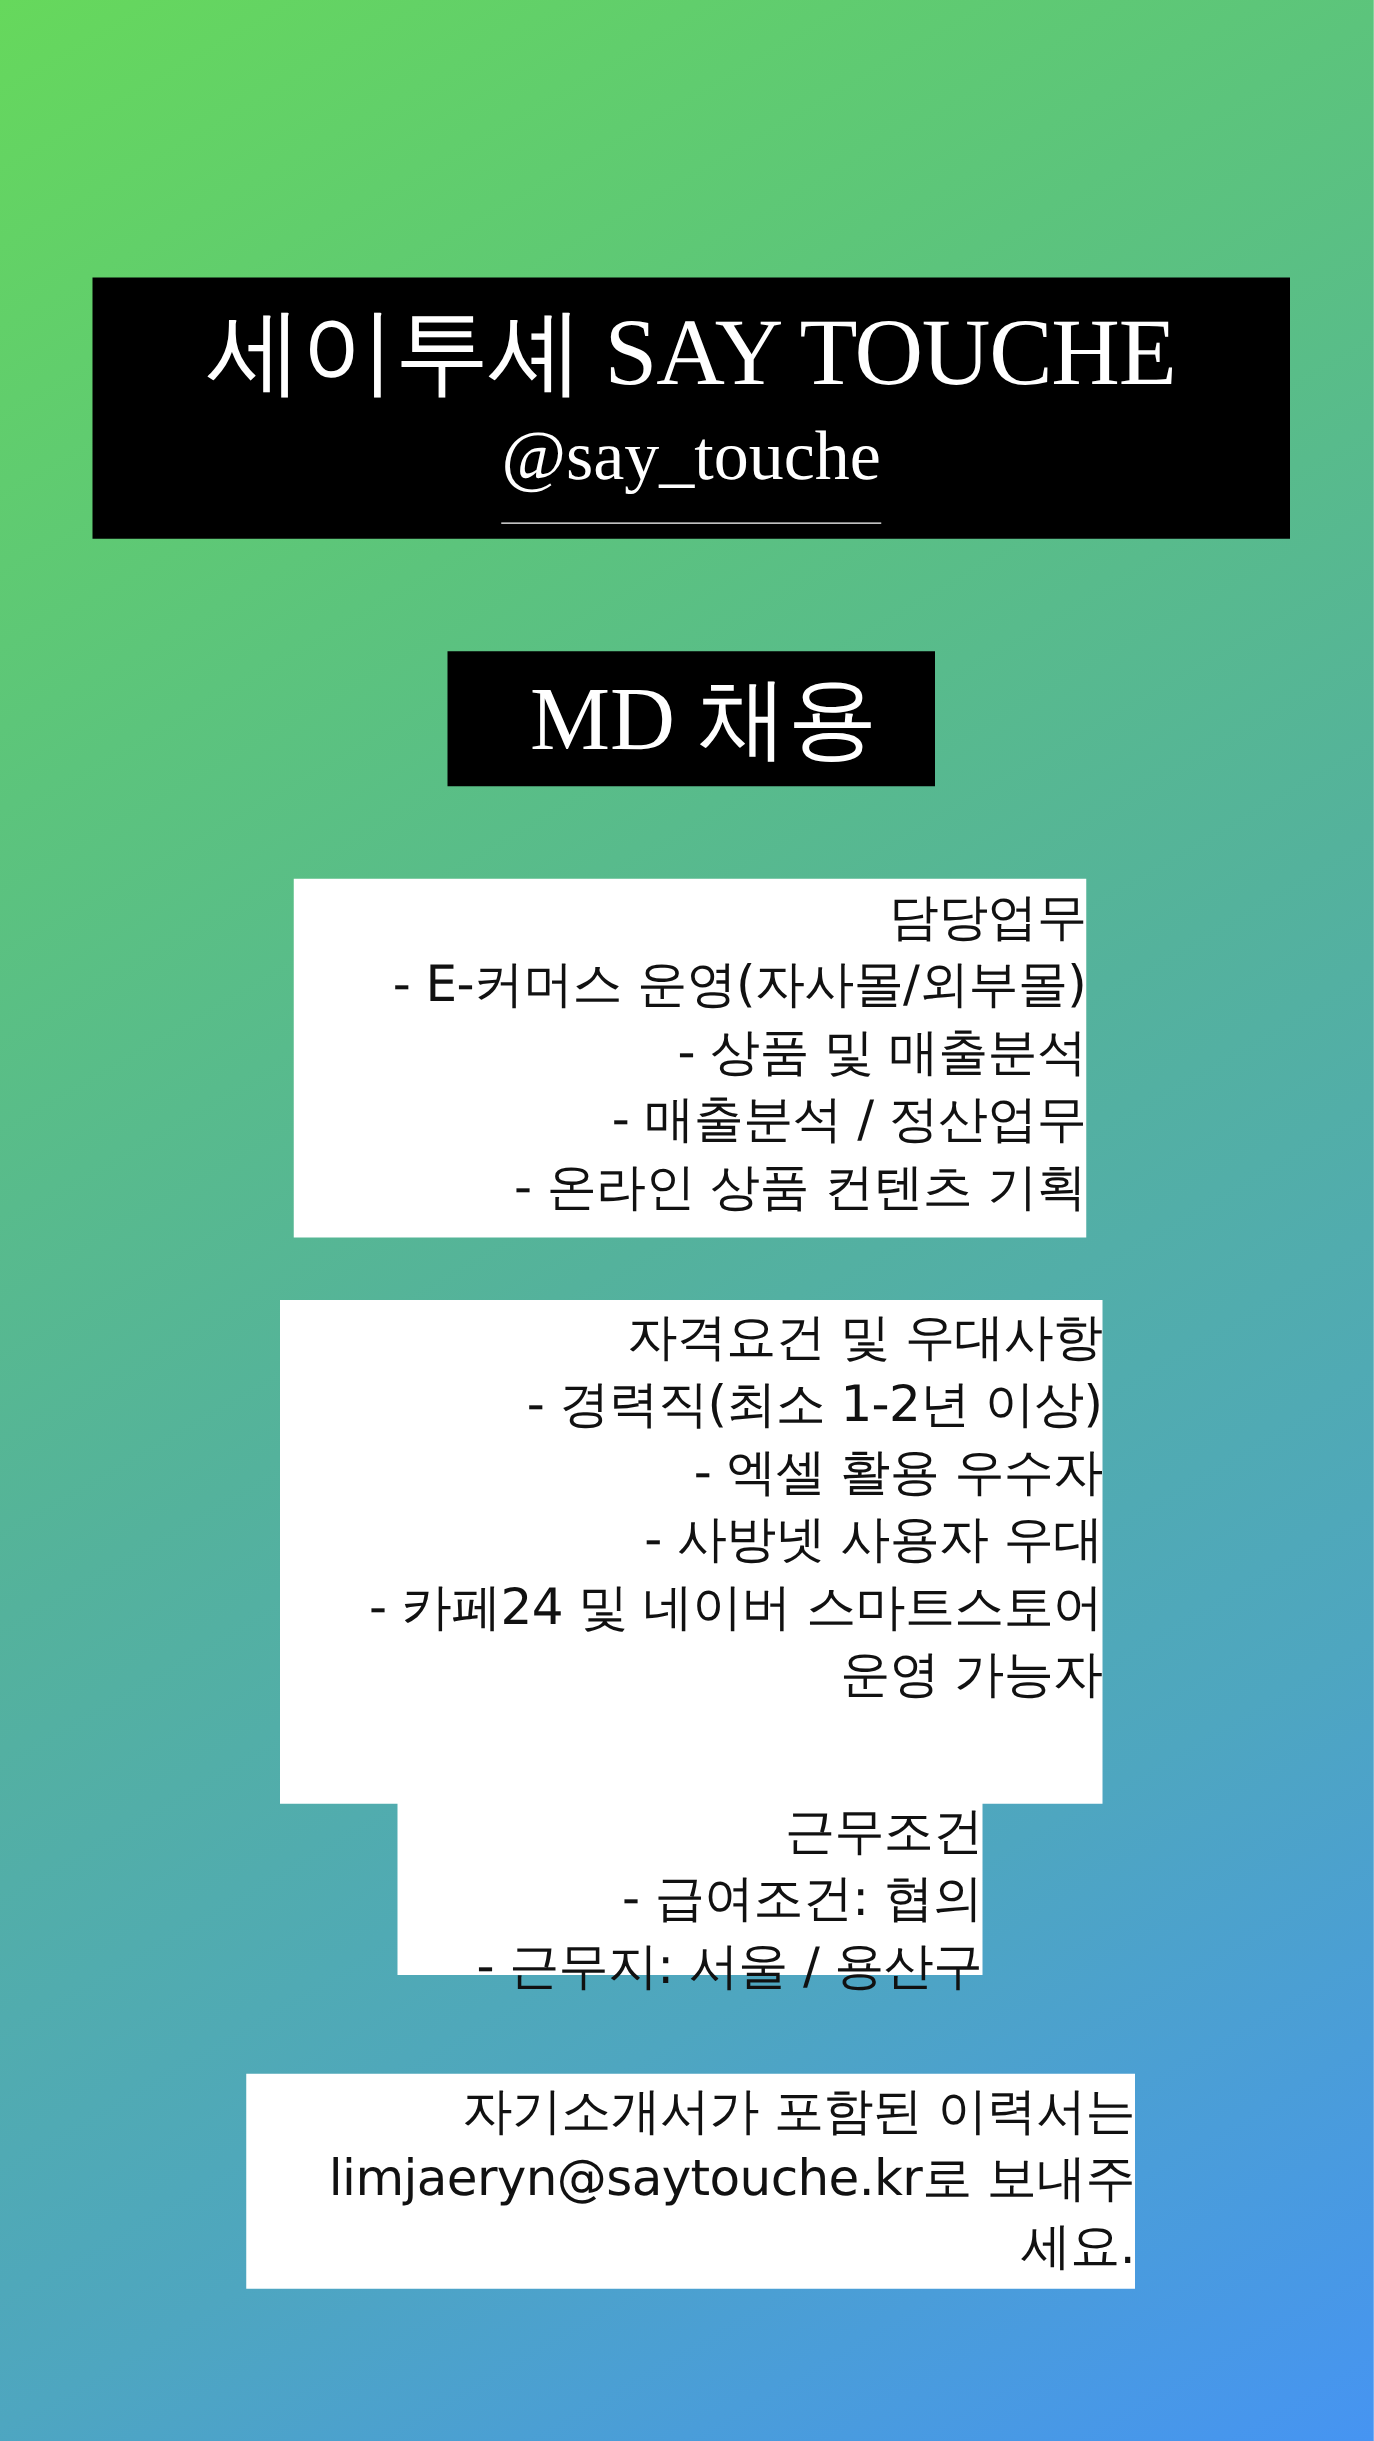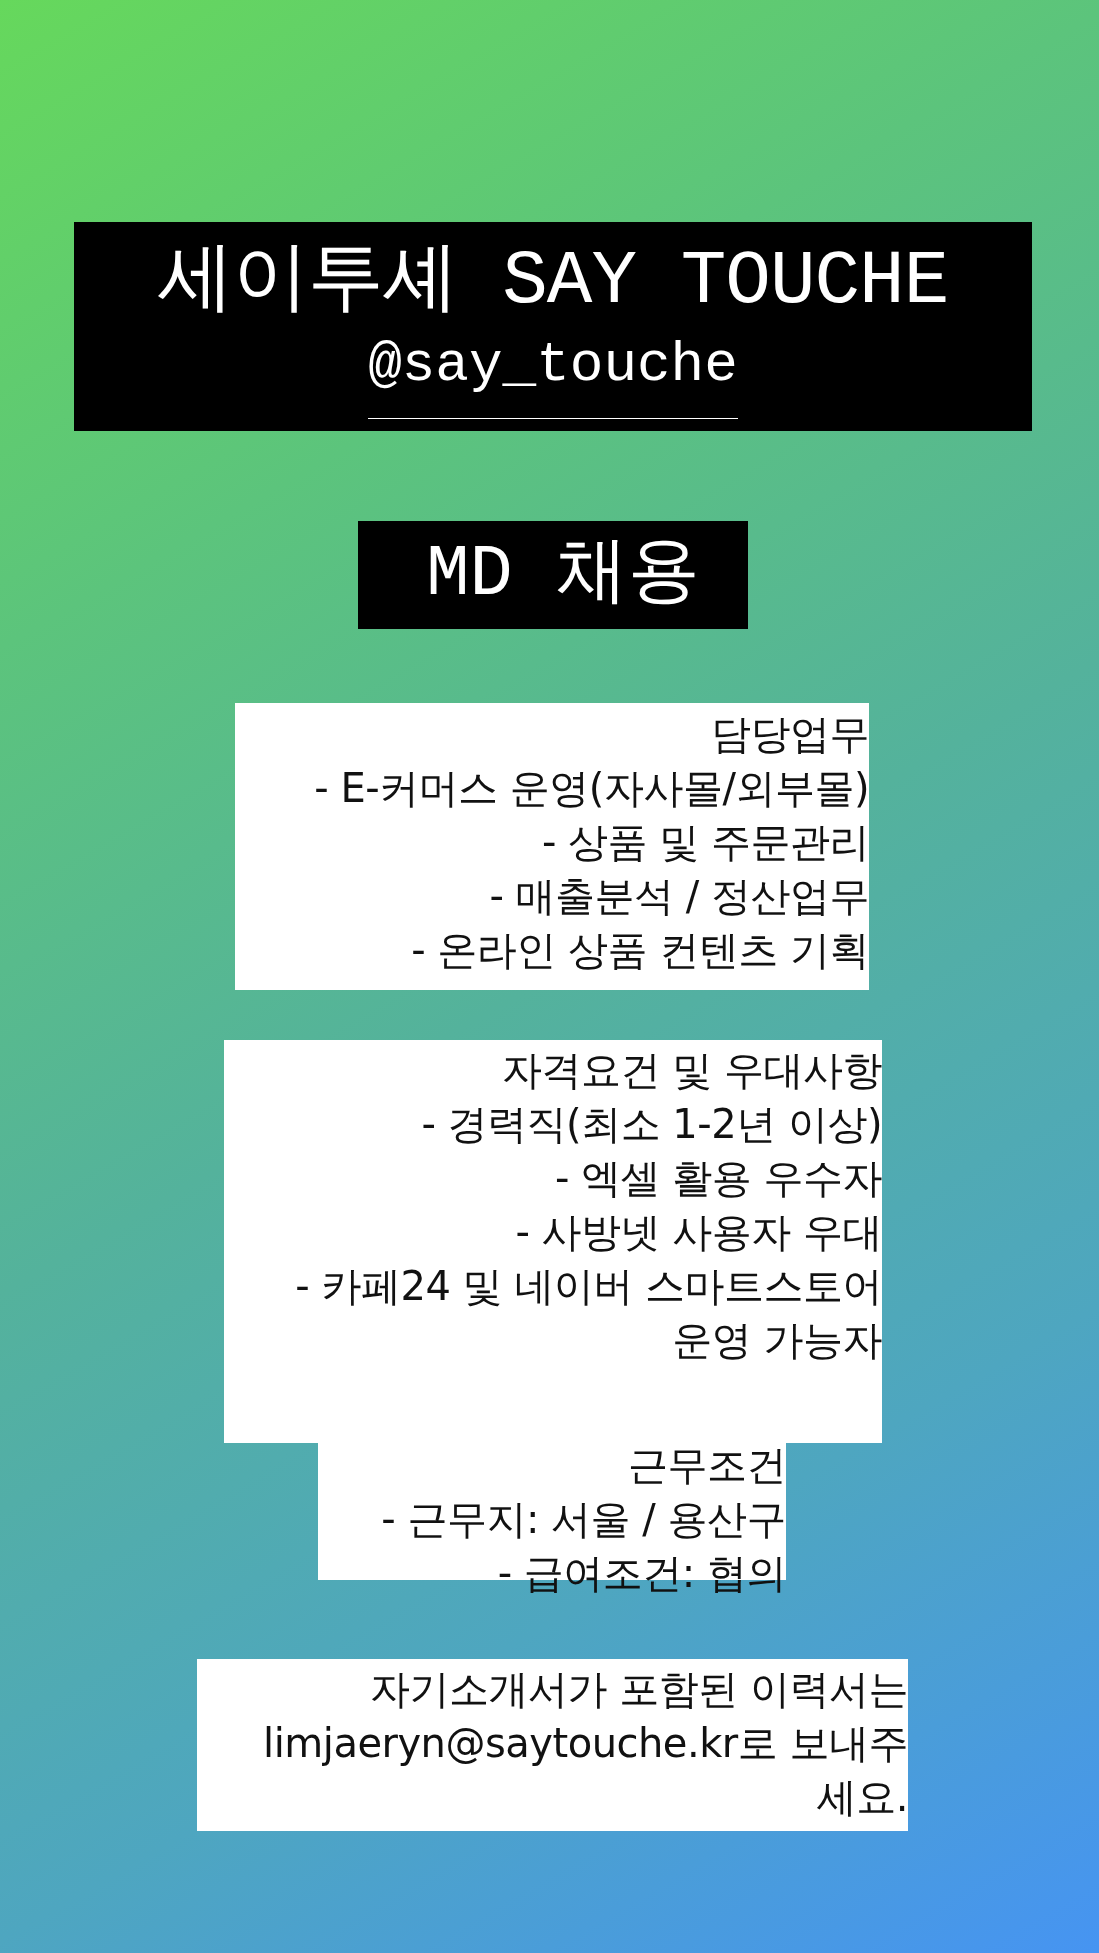--- a/index.html
+++ b/index.html
@@ -4,21 +4,21 @@
   <style>
     html, body { margin: 0; padding: 0; }
     body {
       width: 1099px;
       height: 1953px;
       position: relative;
       overflow: hidden;
       background: linear-gradient(150deg, #66d85c 0%, #5cc47c 25%, #54b29c 50%, #4ea6c0 75%, #4694f2 100%);
       font-family: "DejaVu Sans", sans-serif;
     }
-    .serif { font-family: Liberation Mono, monospace; }
+    .serif { font-family: Liberation Serif, serif; }
     .block {
       position: absolute;
       box-sizing: border-box;
       text-align: center;
     }
     .black { background: #000; color: #fff; }
     .white { background: #fff; color: #111; }
 
     #brand-box {
       left: 74px; top: 222px; width: 958px; height: 209px;
@@ -57,37 +57,37 @@
   <div class="serif" id="brand-handle">@say_touche</div>
 </div>
 
 <div class="block black serif" id="hiring-box">
   <span>MD 채용</span>
 </div>
 
 <div class="block white" id="duties-box">
   <div class="line">담당업무</div>
   <div class="line">- E-커머스 운영(자사몰/외부몰)</div>
-  <div class="line">- 상품 및 주문관리</div>
+  <div class="line">- 상품 및 매출분석</div>
   <div class="line">- 매출분석 / 정산업무</div>
   <div class="line">- 온라인 상품 컨텐츠 기획</div>
 </div>
 
 <div class="block white" id="qual-box">
   <div class="line">자격요건 및 우대사항</div>
   <div class="line">- 경력직(최소 1-2년 이상)</div>
   <div class="line">- 엑셀 활용 우수자</div>
   <div class="line">- 사방넷 사용자 우대</div>
   <div class="line">- 카페24 및 네이버 스마트스토어</div>
   <div class="line">운영 가능자</div>
 </div>
 
 <div class="block white" id="cond-box">
   <div class="line">근무조건</div>
+  <div class="line">- 급여조건: 협의</div>
   <div class="line">- 근무지: 서울 / 용산구</div>
-  <div class="line">- 급여조건: 협의</div>
 </div>
 
 <div class="block white" id="apply-box">
   <div class="line">자기소개서가 포함된 이력서는</div>
   <div class="line">limjaeryn@saytouche.kr로 보내주</div>
   <div class="line">세요.</div>
 </div>
 
 </body></html>

